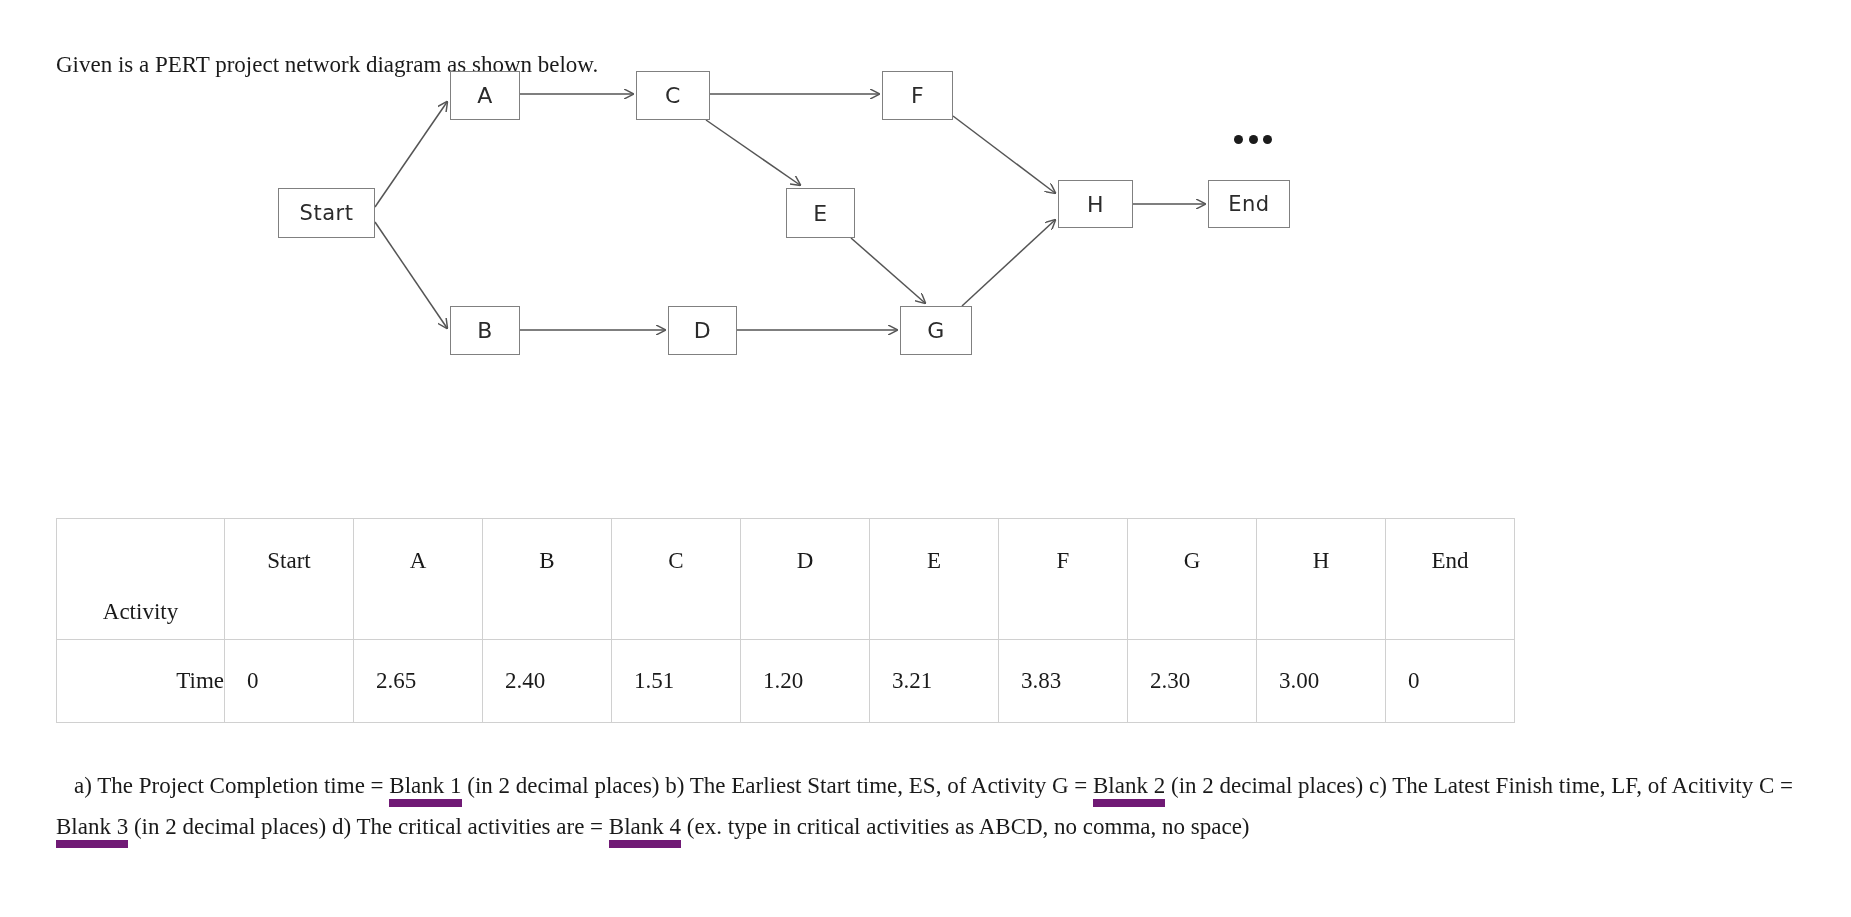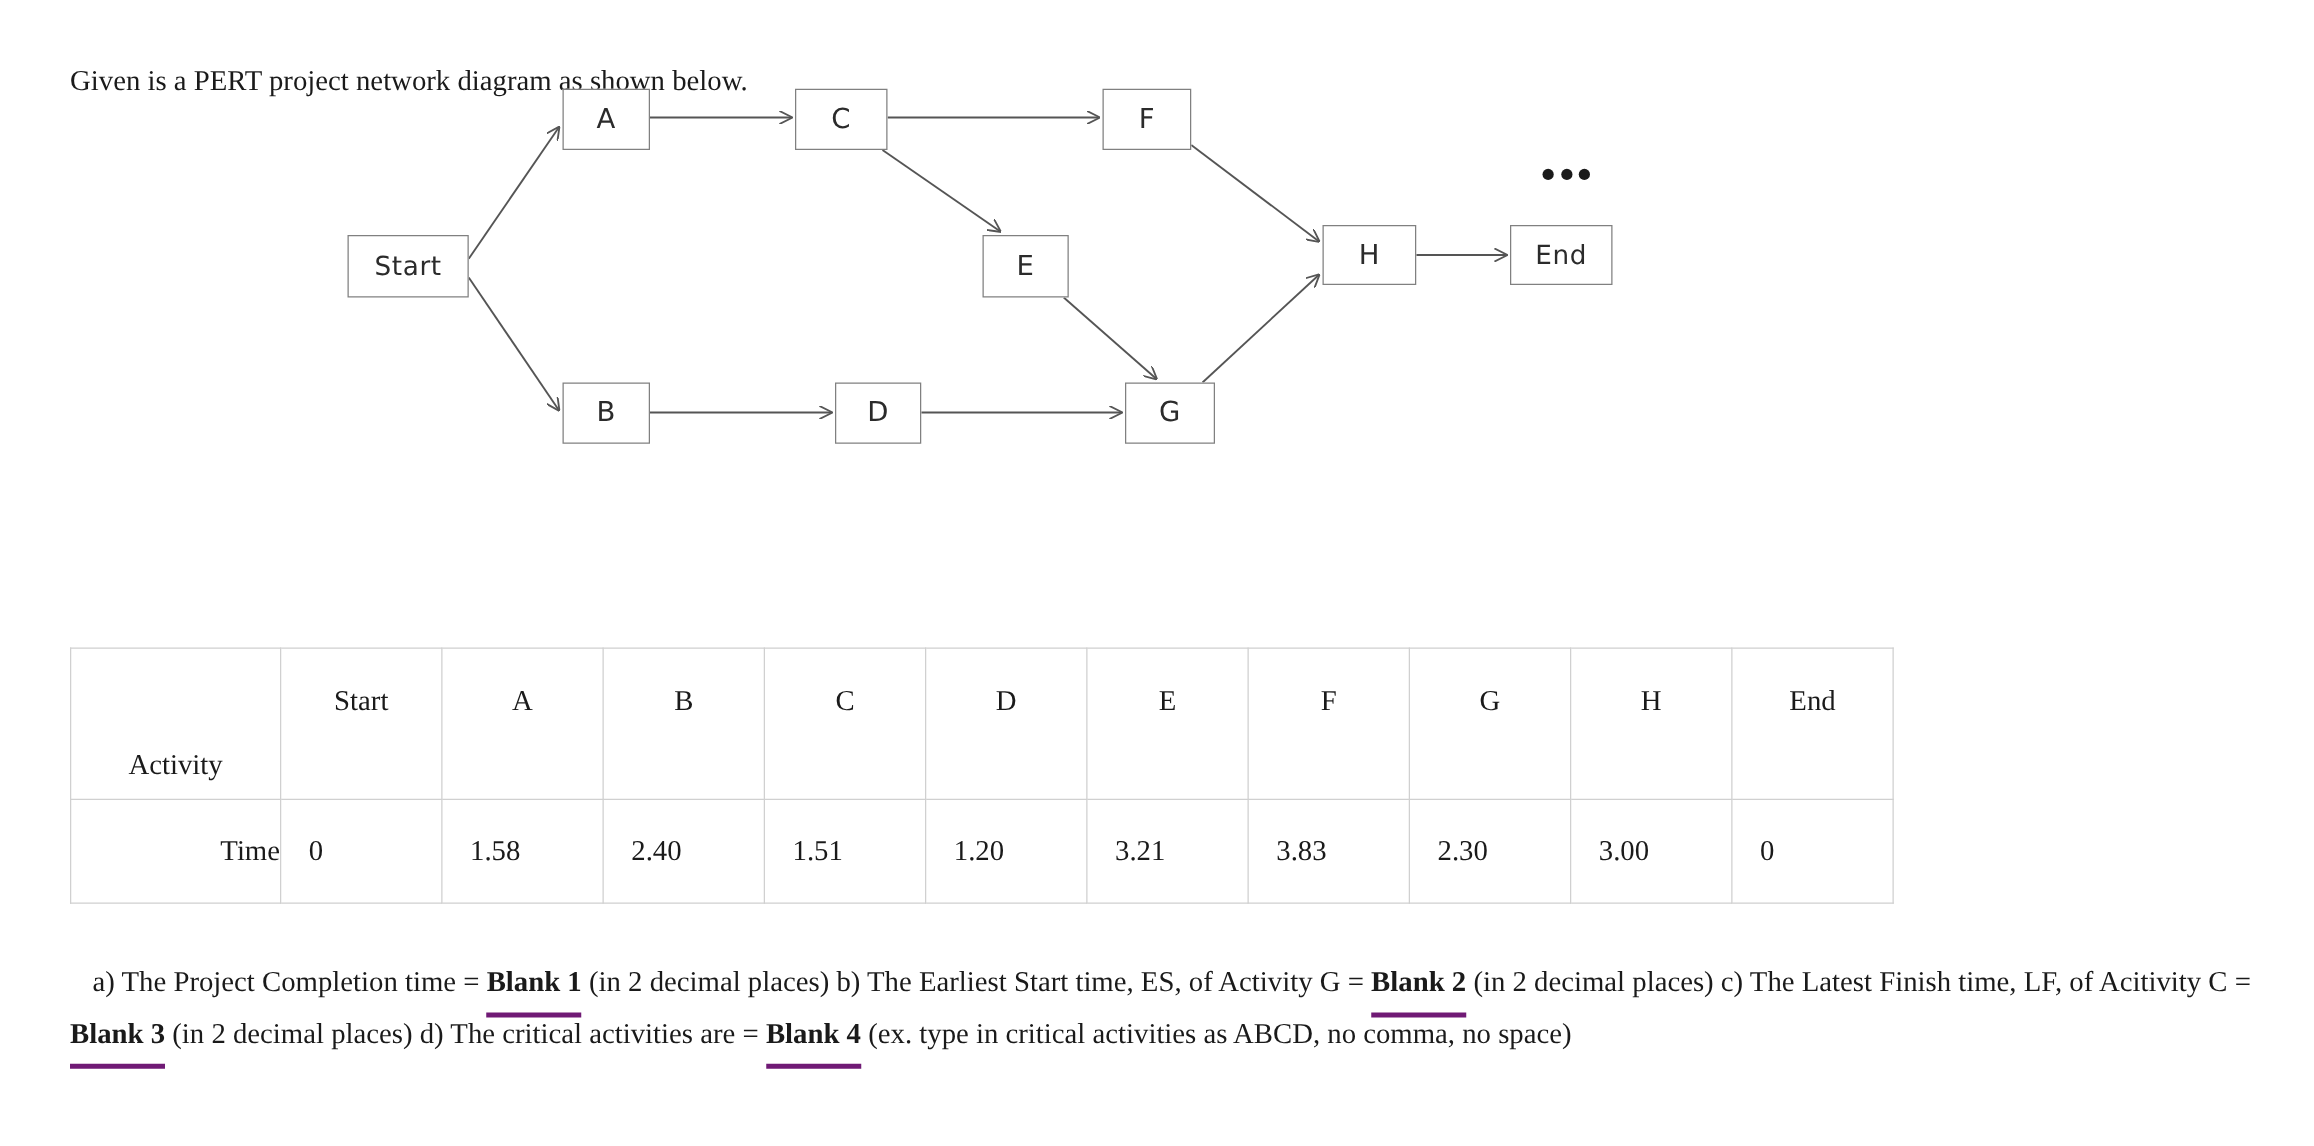--- a/index.html
+++ b/index.html
@@ -126,23 +126,23 @@
     left: 56px;
     top: 765px;
     width: 1760px;
     font-size: 23px;
     line-height: 41px;
     color: #1a1a1a;
     text-indent: 18px;
     text-align: left;
   }
   .blank-token {
-    font-weight: bold;
-    border-bottom: 4px solid #701a75;
-    padding-bottom: 12px;
+    font-weight: normal;
+    border-bottom: 8px solid #701a75;
+    padding-bottom: 1px;
     white-space: nowrap;
   }
 </style>
 </head>
 <body>
 
 <div id="intro-text">Given is a PERT project network diagram as shown below.</div>
 
 <div id="diagram-area">
 
@@ -196,21 +196,21 @@
       <td class="head-letter">D</td>
       <td class="head-letter">E</td>
       <td class="head-letter">F</td>
       <td class="head-letter">G</td>
       <td class="head-letter">H</td>
       <td class="head-letter">End</td>
     </tr>
     <tr class="value-row">
       <td class="label-cell col-first">Time</td>
       <td class="value-cell">0</td>
-      <td class="value-cell">1.58</td>
+      <td class="value-cell">2.65</td>
       <td class="value-cell">2.40</td>
       <td class="value-cell">1.51</td>
       <td class="value-cell">1.20</td>
       <td class="value-cell">3.21</td>
       <td class="value-cell">3.83</td>
       <td class="value-cell">2.30</td>
       <td class="value-cell">3.00</td>
       <td class="value-cell">0</td>
     </tr>
   </tbody>

